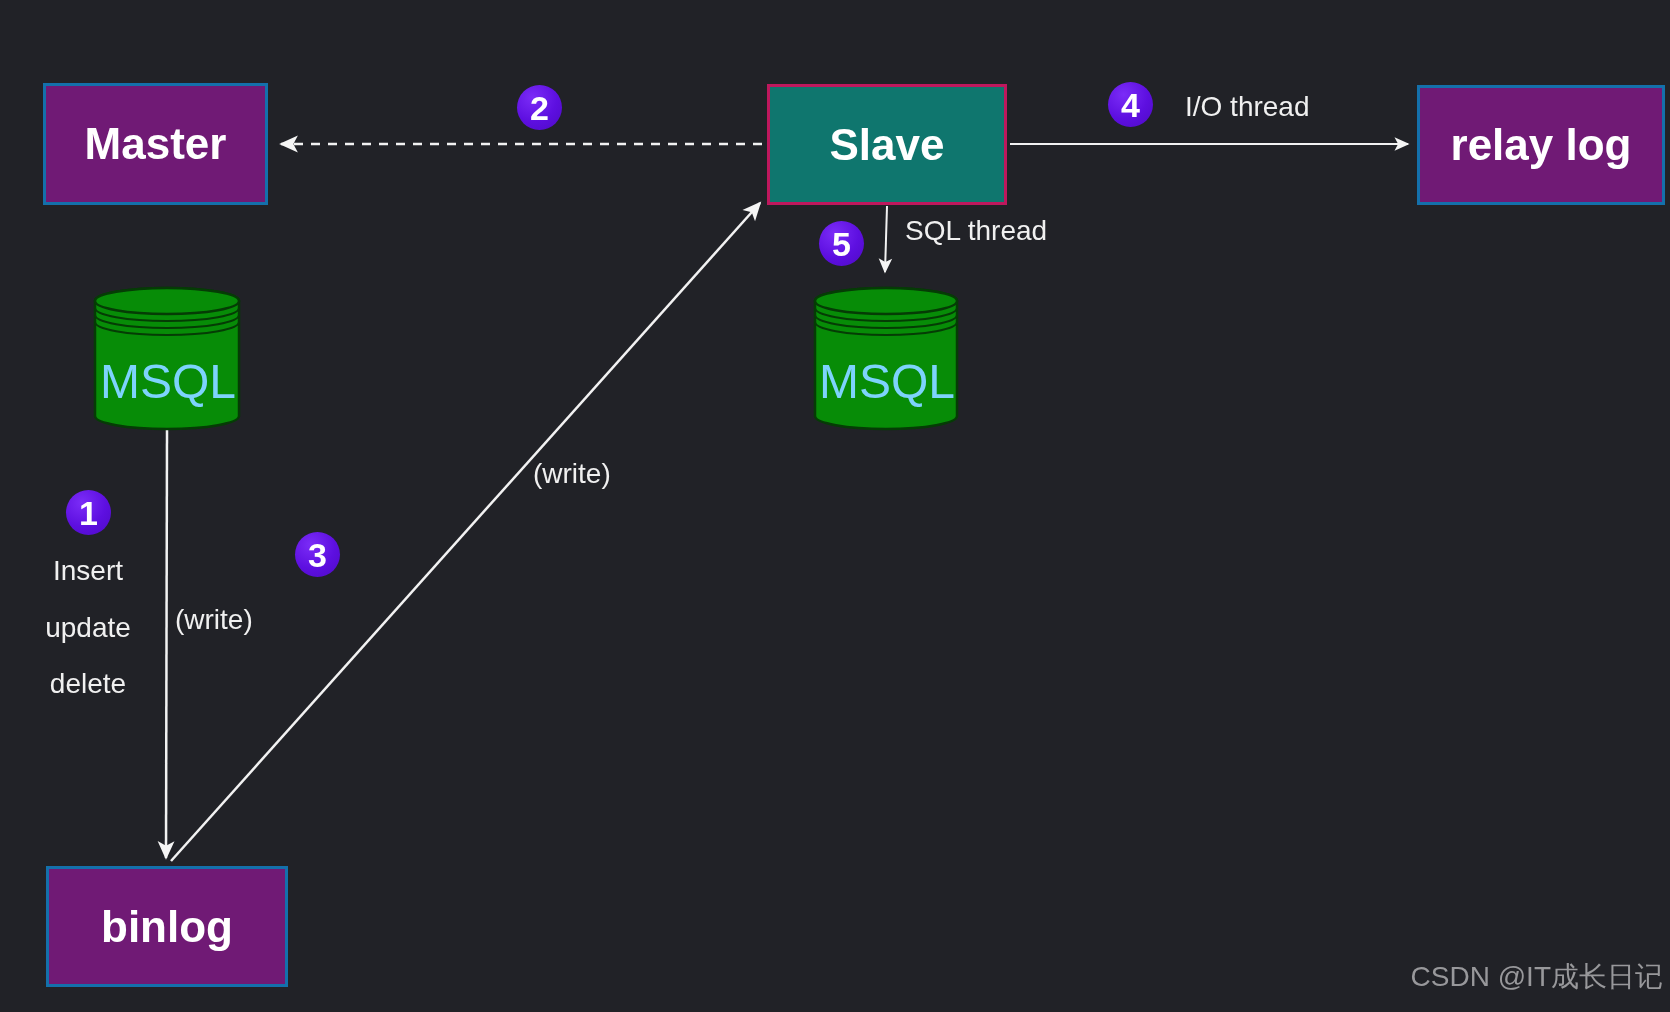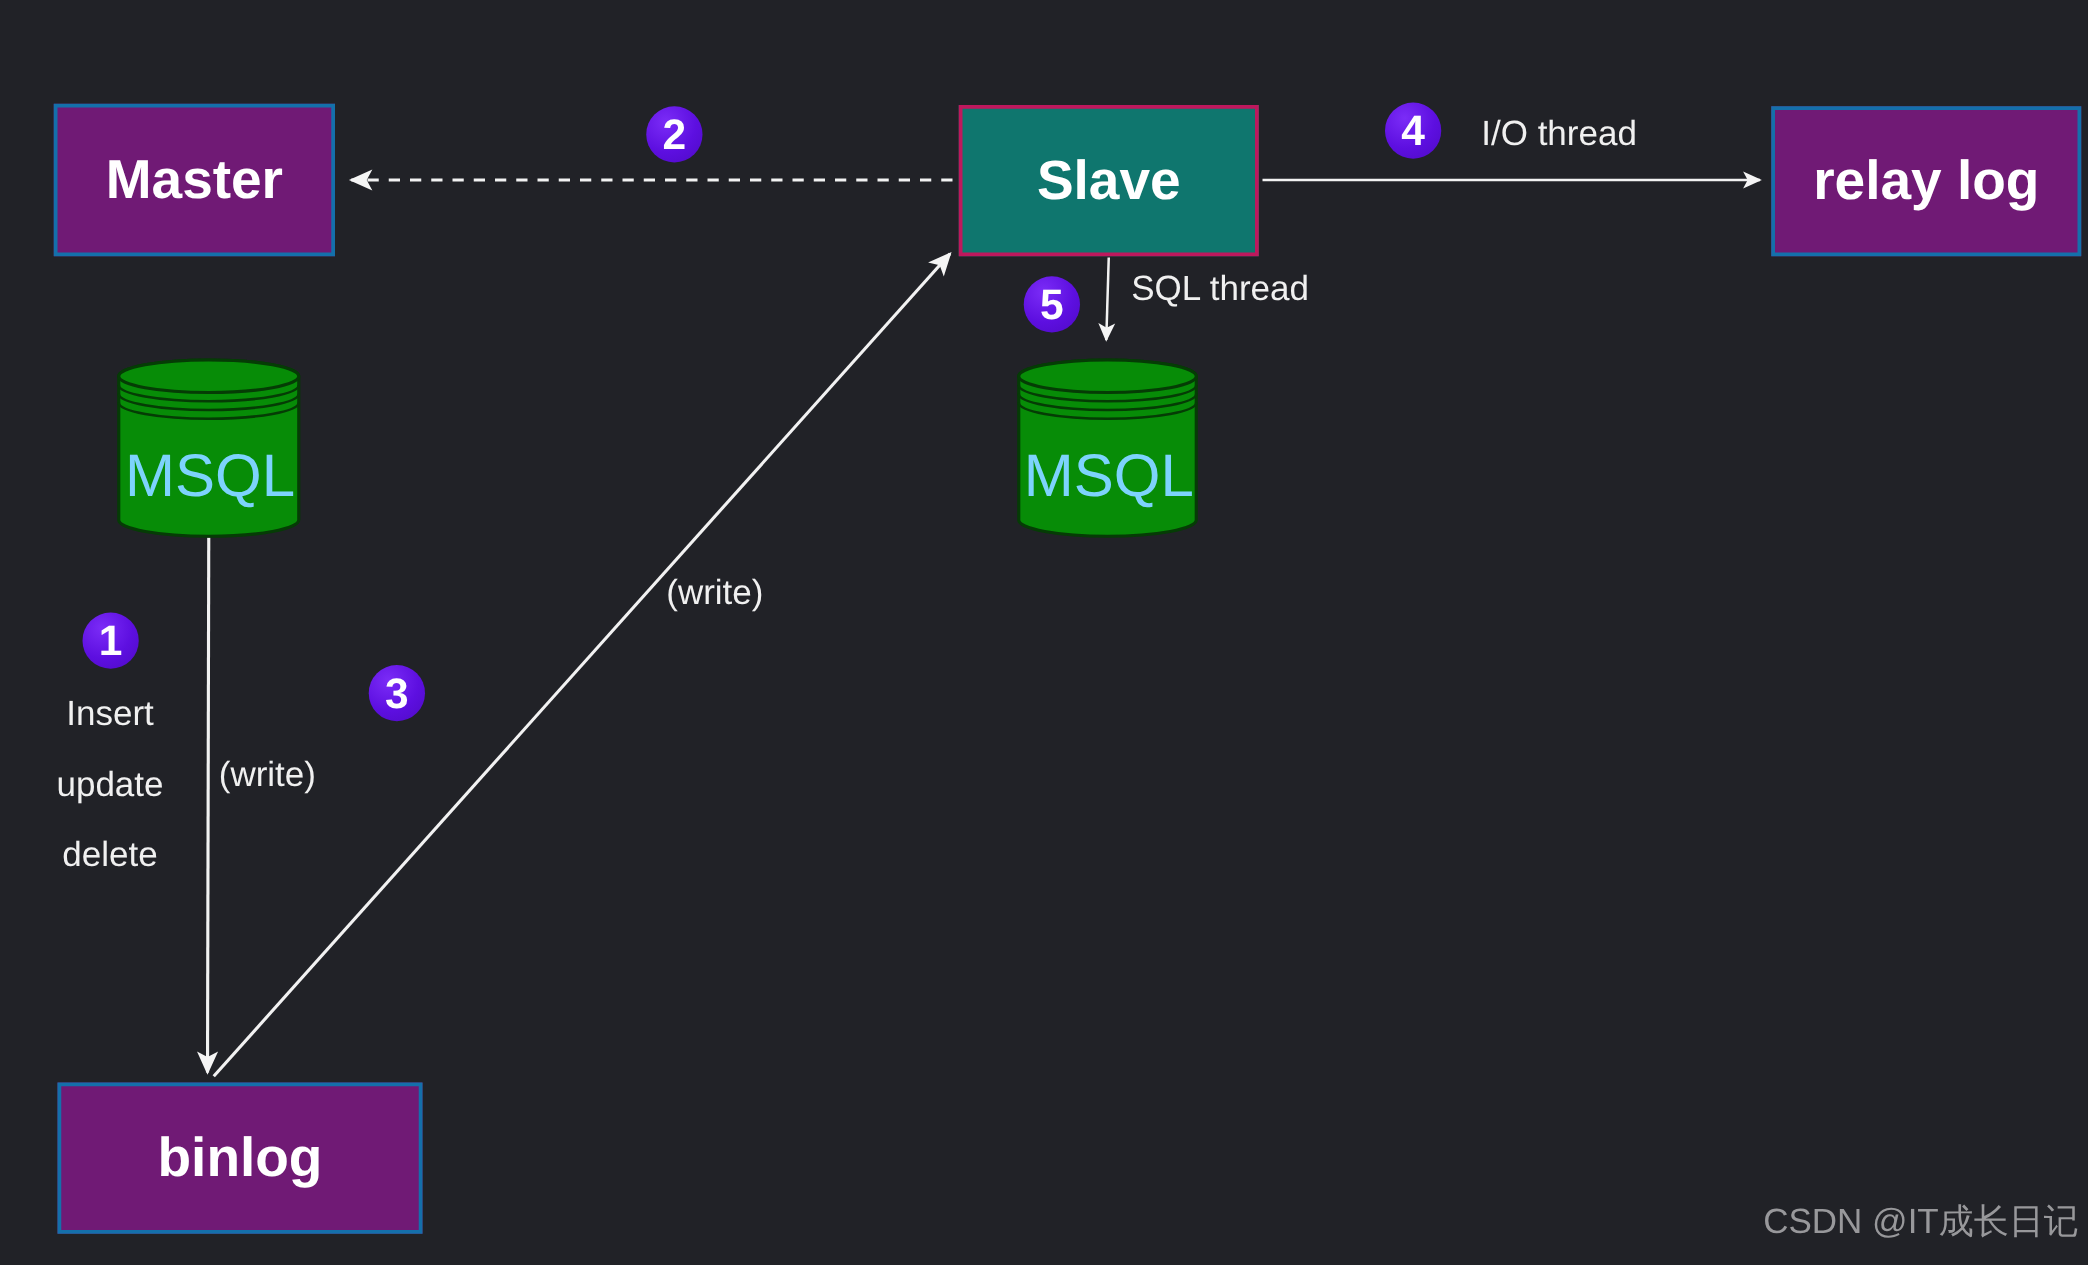--- a/index.html
+++ b/index.html
@@ -12,21 +12,21 @@
   .node {
     position:absolute; box-sizing:border-box;
     display:flex; align-items:center; justify-content:center;
     color:#ffffff; font-weight:bold; font-size:44px; z-index:3;
   }
   .node.blue  { background:#701a75; border:3px solid #1470ab; }
   .node.green { background:#0f766e; border:3px solid #be185d; }
   .node-master { left:43px;   top:83px;  width:225px; height:122px; }
   .node-slave  { left:767px;  top:84px;  width:240px; height:121px; }
   .node-relay  { left:1417px; top:85px;  width:248px; height:120px; }
-  .node-binlog { left:46px;   top:866px; width:292px; height:121px; }
+  .node-binlog { left:46px;   top:866px; width:242px; height:121px; }
 
   .badge {
     position:absolute; width:45px; height:45px; border-radius:50%;
     background:radial-gradient(circle at 35% 28%, #7b2cf7 0%, #5d0fe0 55%, #4e0ac4 100%);
     color:#ffffff; font-weight:bold; font-size:34px; line-height:1;
     display:flex; align-items:center; justify-content:center; z-index:4;
   }
   .badge-1 { left:66px;   top:490px; }
   .badge-2 { left:517px;  top:85px;  }
   .badge-3 { left:295px;  top:532px; }

